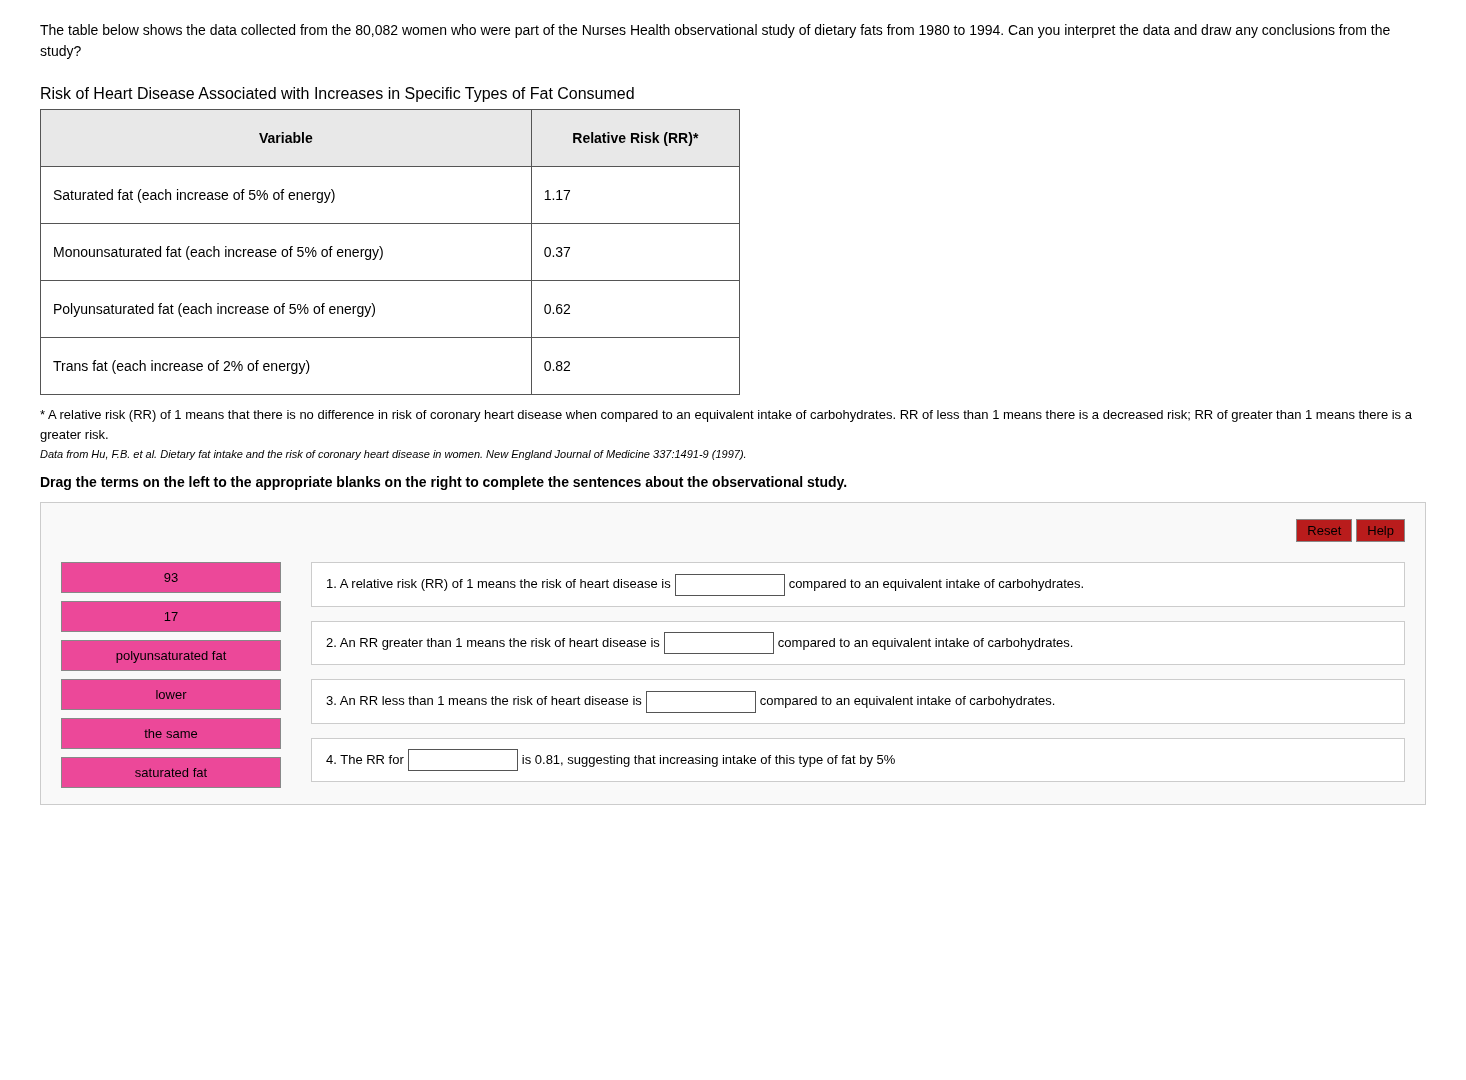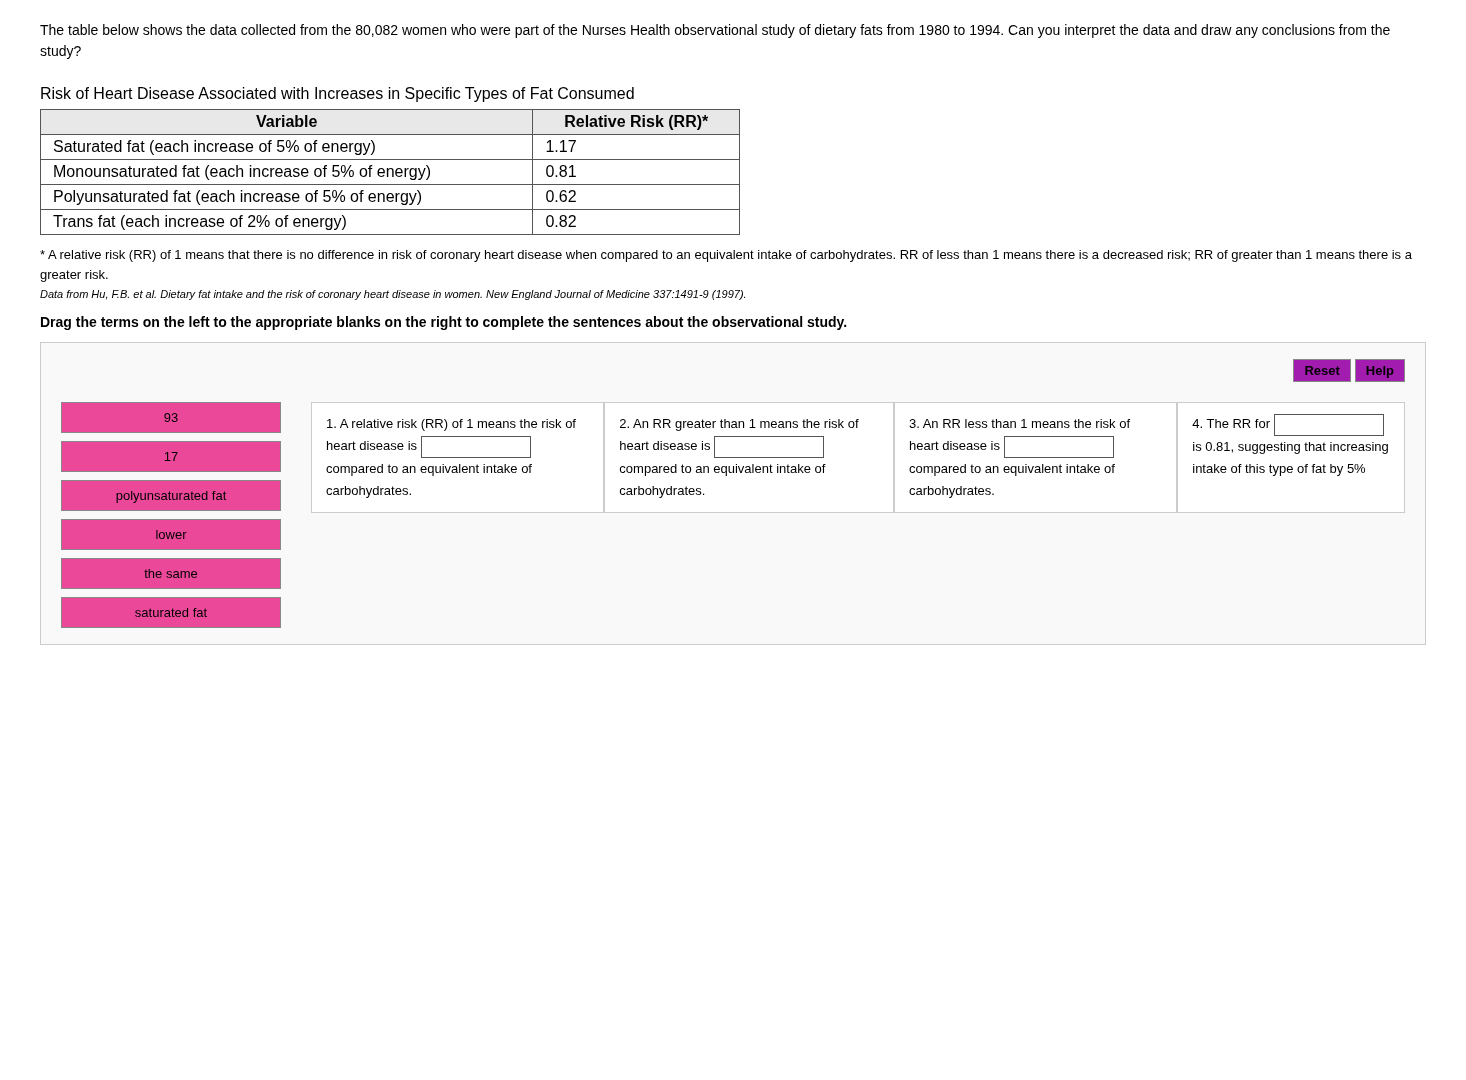--- a/index.html
+++ b/index.html
@@ -19,22 +19,22 @@
       margin-bottom: 6px;
       font-size: 16px;
     }
     table.data-table {
       border-collapse: collapse;
       width: 700px;
       margin-bottom: 10px;
     }
     table.data-table th, table.data-table td {
       border: 1px solid #555;
-      padding: 3px 12px;
-      font-size: 16px;
+      padding: 20px 12px;
+      font-size: 14px;
     }
     table.data-table th {
       background: #e8e8e8;
       font-weight: bold;
     }
     table.data-table td {
       background: #fff;
     }
     .footnote-bold {
       font-size: 13px;
@@ -58,25 +58,24 @@
       position: relative;
     }
     .reset-help-row {
       display: flex;
       justify-content: flex-end;
       margin-bottom: 20px;
       gap: 4px;
     }
     .btn-small {
       border: 1px solid #888;
-      background: #a21caf;
+      background: #b91c1c;
       padding: 3px 10px;
       font-size: 13px;
       cursor: pointer;
-      font-weight: bold;
     }
     .drag-content {
       display: flex;
       gap: 30px;
       align-items: flex-start;
     }
     .left-terms {
       display: flex;
       flex-direction: column;
       gap: 8px;
@@ -87,21 +86,22 @@
       background: #ec4899;
       padding: 7px 26px;
       text-align: center;
       font-size: 13px;
       cursor: grab;
       min-width: 200px;
     }
     .sentences-area {
       flex: 1;
       display: flex;
-      flex-direction: row;
+      flex-direction: column;
+      gap: 14px;
     }
     .sentence-block {
       border: 1px solid #ccc;
       background: #fff;
       padding: 10px 14px;
       font-size: 13px;
       line-height: 1.7;
     }
     .blank-box {
       display: inline-block;
@@ -127,21 +127,21 @@
       <th>Relative Risk (RR)*</th>
     </tr>
   </thead>
   <tbody id="table-body">
   <tr>
         <td>Saturated fat (each increase of 5% of energy)</td>
         <td>1.17</td>
       </tr>
       <tr>
         <td>Monounsaturated fat (each increase of 5% of energy)</td>
-        <td>0.81</td>
+        <td>0.37</td>
       </tr>
       <tr>
         <td>Polyunsaturated fat (each increase of 5% of energy)</td>
         <td>0.62</td>
       </tr>
       <tr>
         <td>Trans fat (each increase of 2% of energy)</td>
         <td>0.82</td>
       </tr>
     </tbody>

